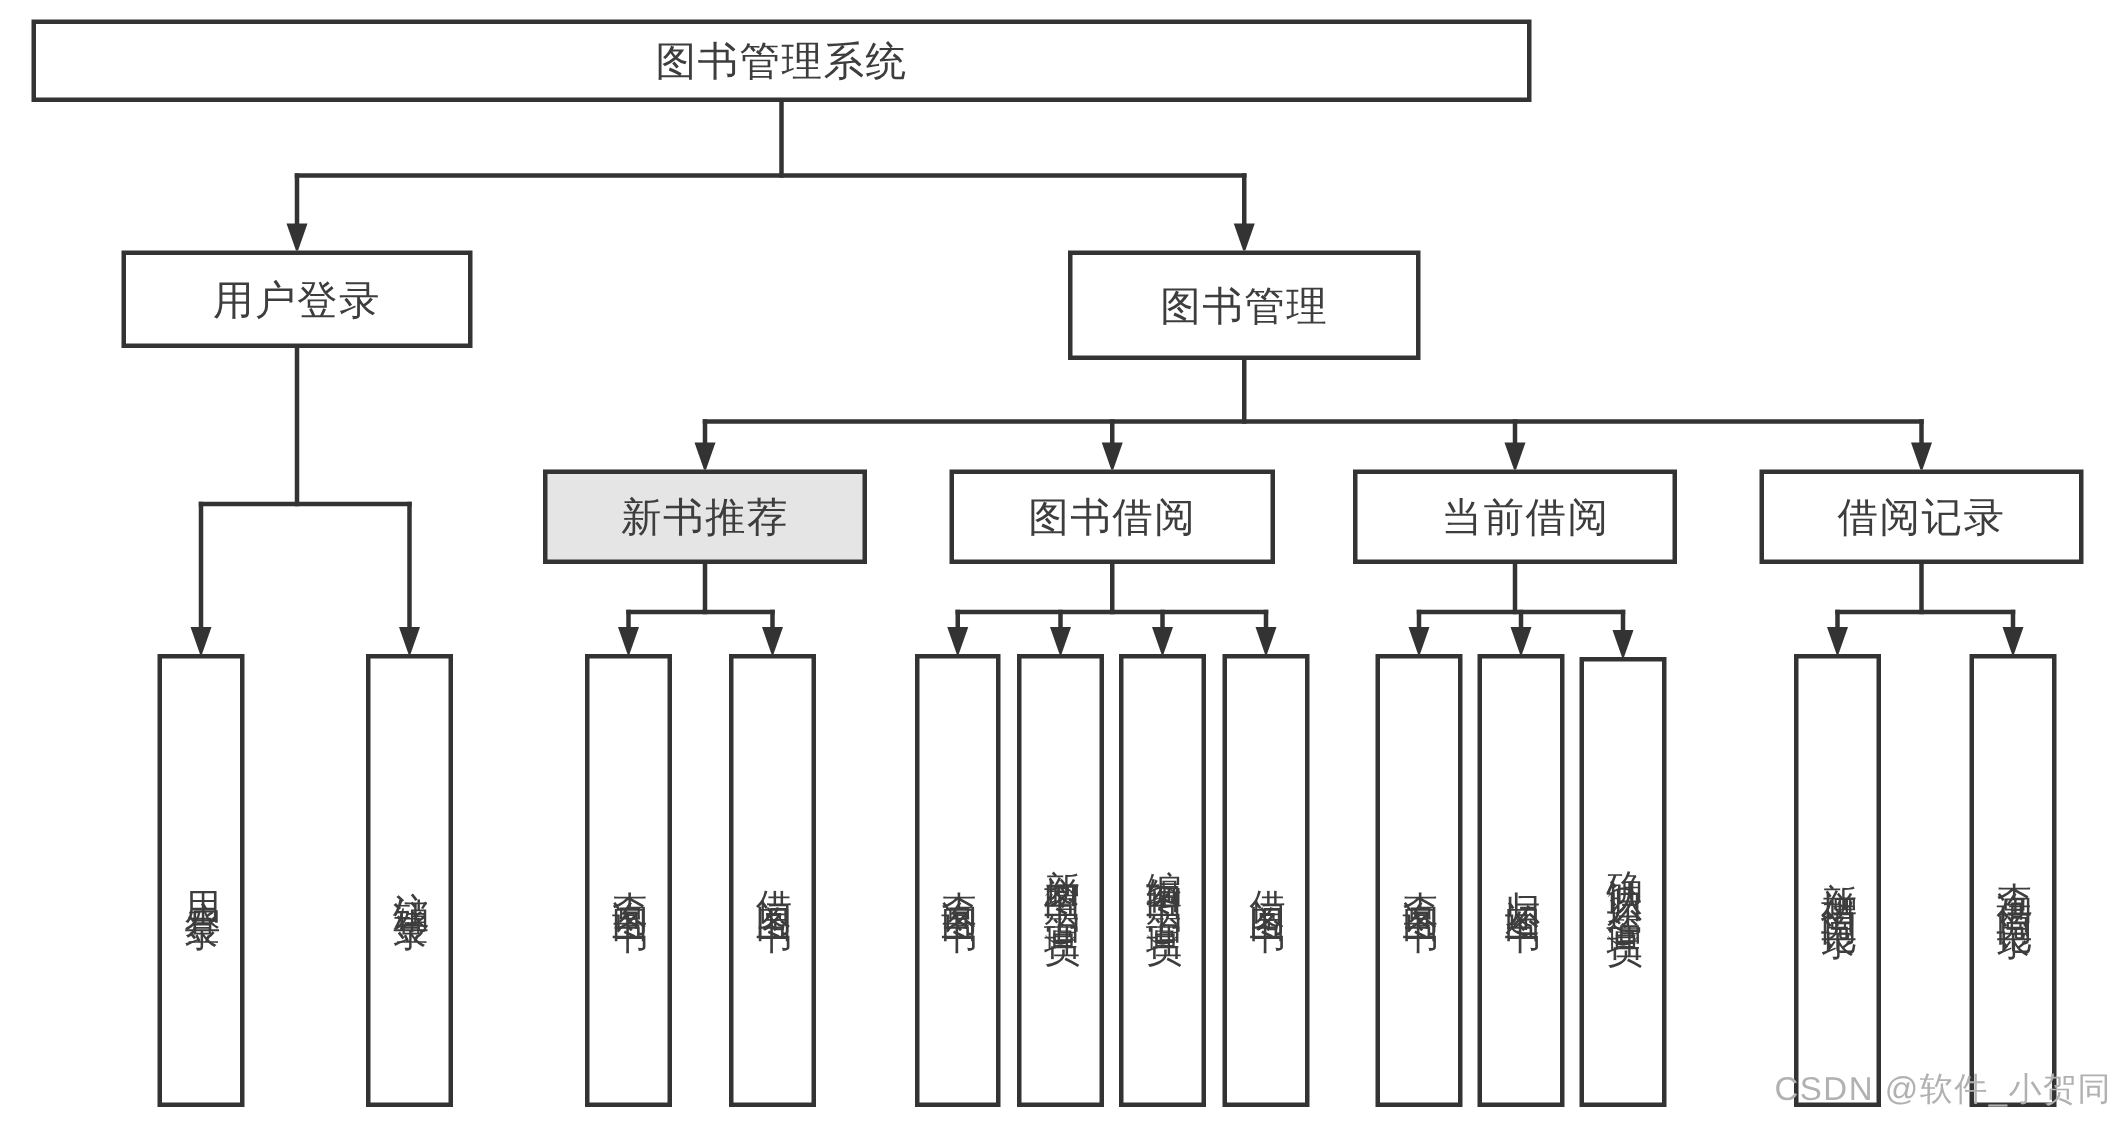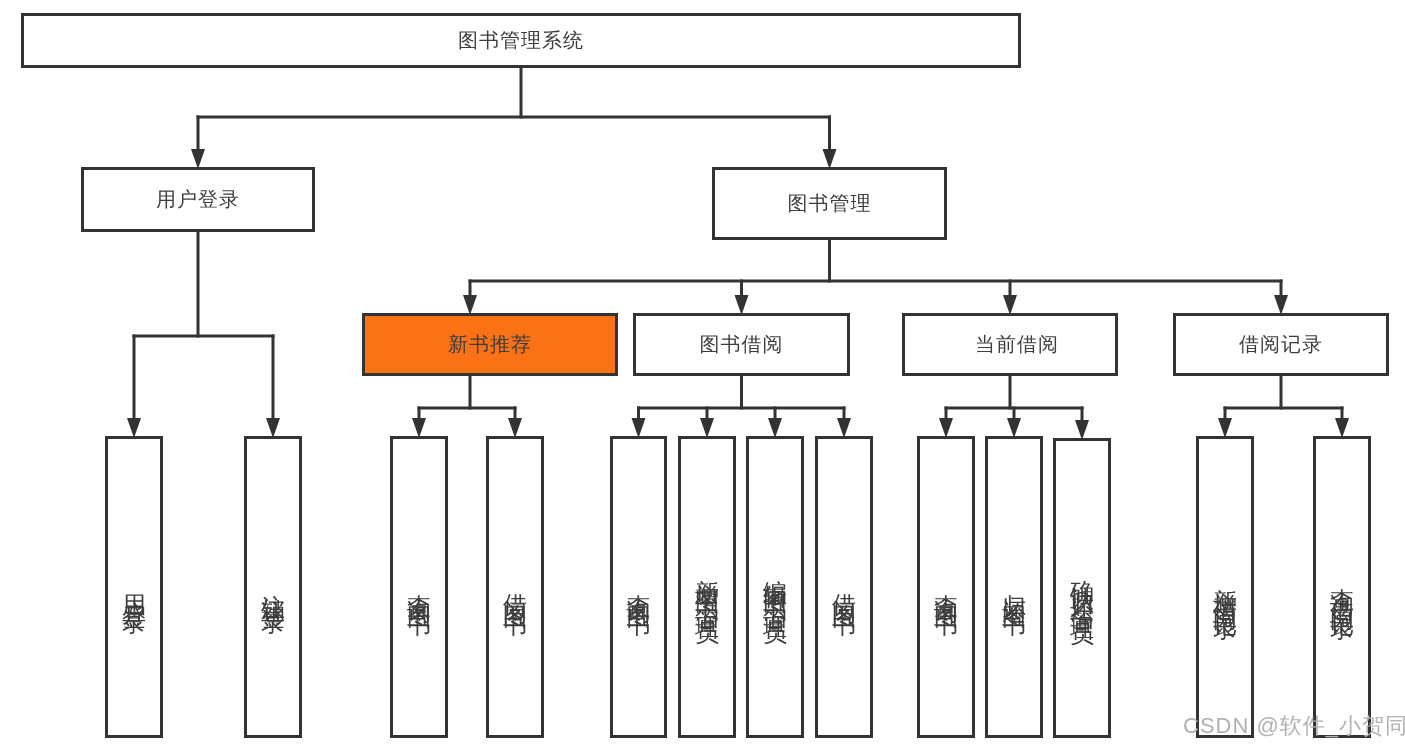--- a/index.html
+++ b/index.html
@@ -28,21 +28,21 @@
     box-sizing: border-box;
     background: #ffffff;
     border: 3px solid var(--line-color, #333333);
     display: flex;
     align-items: center;
     justify-content: center;
     color: var(--text-color, #3d3d3d);
     z-index: 2;
   }
   .node.h span {
-    font-size: 20px;
+    font-size: 27px;
     letter-spacing: 1px;
     white-space: nowrap;
   }
   .node.v span {
     writing-mode: vertical-lr;
     text-orientation: mixed;
     font-size: 24px;
     letter-spacing: 6px;
     line-height: 1;
   }
@@ -118,21 +118,21 @@
   <div class="watermark">CSDN @软件_小贺同学</div>
 <div class="node h" style="left: 21px; top: 13px; width: 1000px; height: 55px; background: rgb(255, 255, 255);">
       <span>图书管理系统</span>
     </div>
     <div class="node h" style="left: 81px; top: 167px; width: 234px; height: 65px; background: rgb(255, 255, 255);">
       <span>用户登录</span>
     </div>
     <div class="node h" style="left: 712px; top: 167px; width: 235px; height: 73px; background: rgb(255, 255, 255);">
       <span>图书管理</span>
     </div>
-    <div class="node h" style="left: 362px; top: 313px; width: 256px; height: 63px; background: #f97316; align-items: center;">
+    <div class="node h" style="left: 362px; top: 313px; width: 216px; height: 63px; background: #e5e5e5; align-items: center;">
       <span>新书推荐</span>
     </div>
     <div class="node h" style="left: 633px; top: 313px; width: 217px; height: 63px; background: rgb(255, 255, 255); text-align: center;">
       <span>图书借阅</span>
     </div>
     <div class="node h" style="left: 902px; top: 313px; width: 216px; height: 63px; background: rgb(255, 255, 255); padding-left: 14px;">
       <span>当前借阅</span>
     </div>
     <div class="node h" style="left: 1173px; top: 313px; width: 216px; height: 63px; background: rgb(255, 255, 255); justify-content: center;">
       <span>借阅记录</span>

